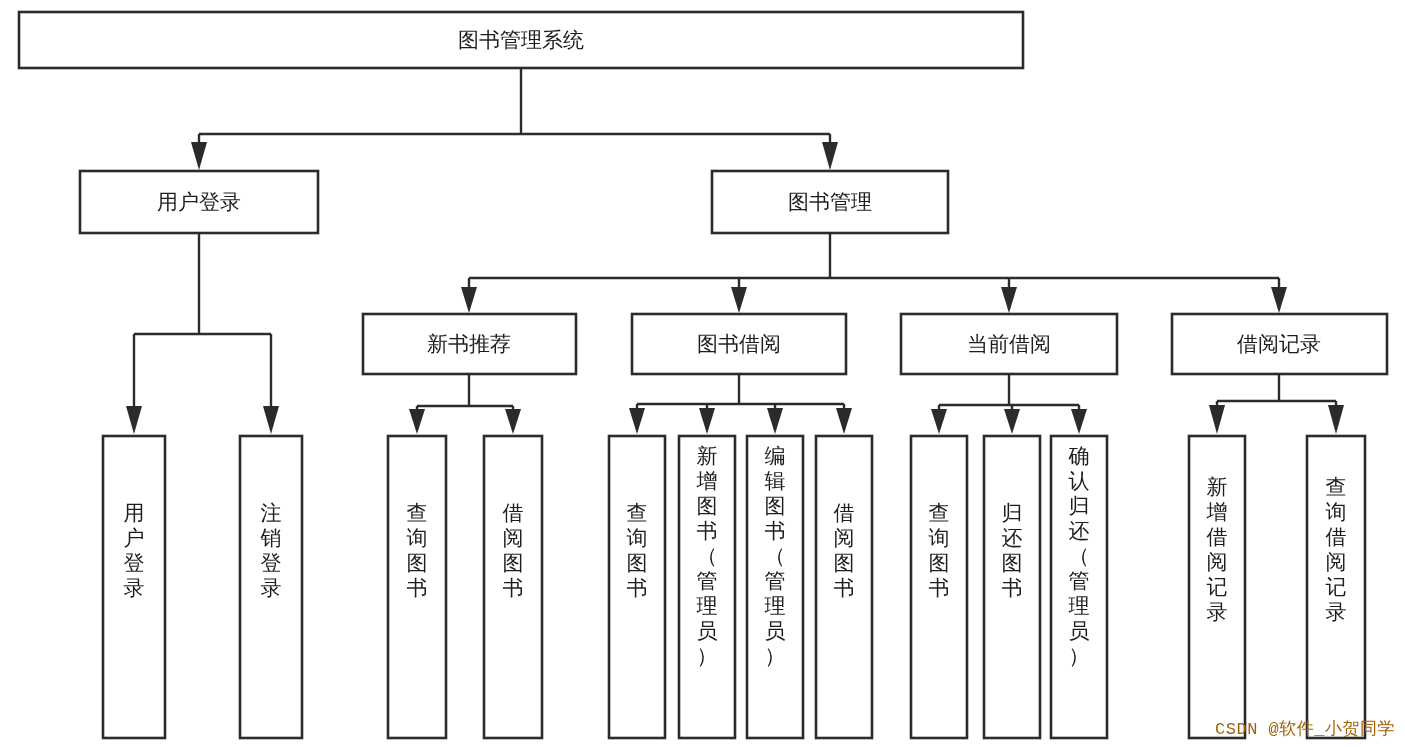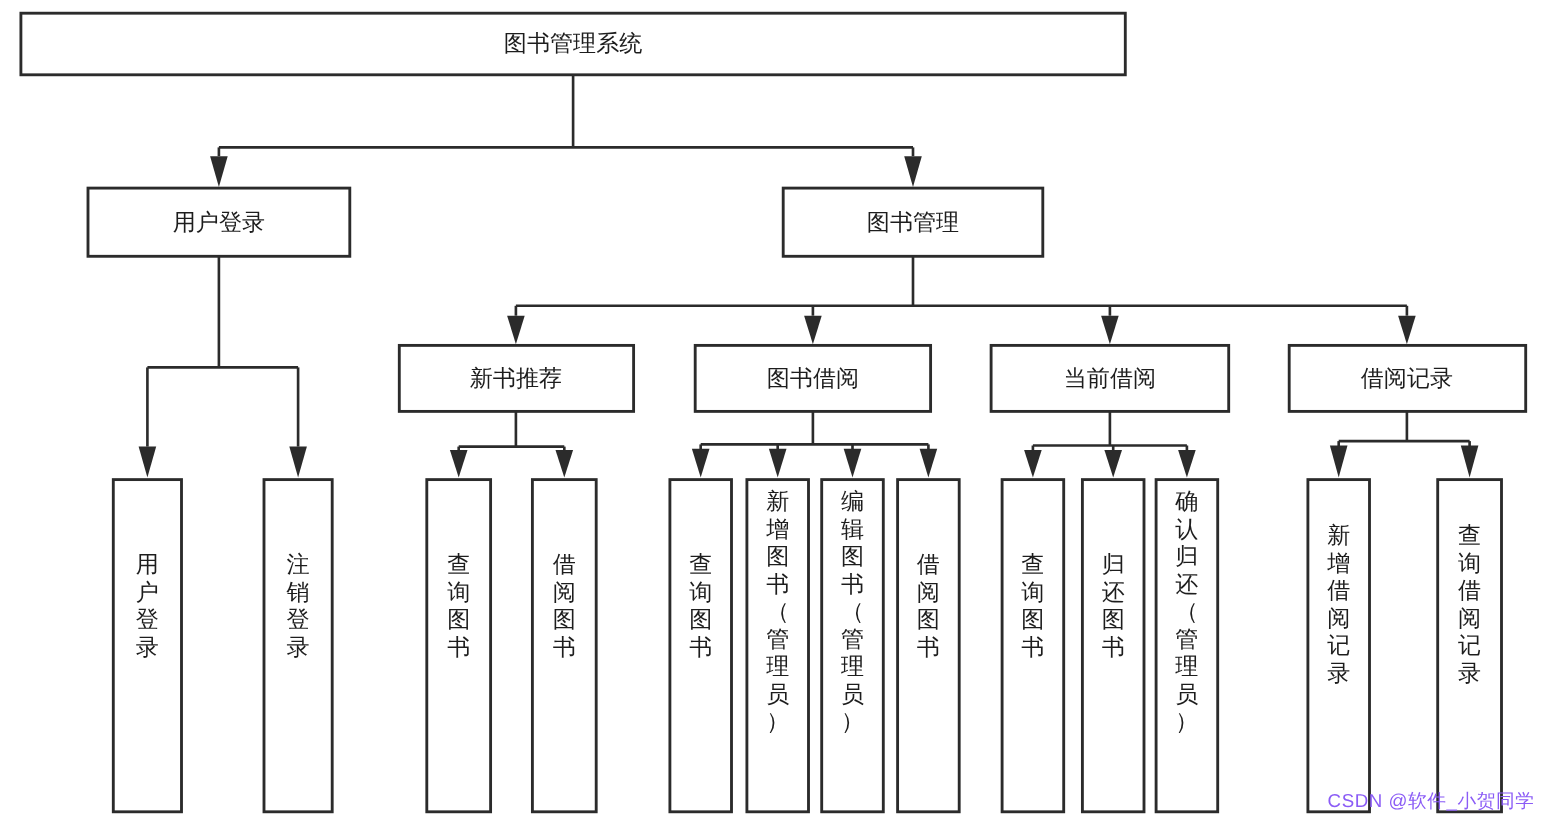--- a/index.html
+++ b/index.html
@@ -54,23 +54,23 @@
   .node-label-v {
     font-family: "DejaVu Sans", "Liberation Sans", sans-serif;
     font-size: 21px;
     fill: #1d1d1d;
     text-anchor: middle;
   }
   .watermark-text {
     position: absolute;
     right: 10px;
     bottom: 7px;
-    font-family: Liberation Sans, sans-serif;
+    font-family: Liberation Mono, monospace;
     font-size: 17px;
-    color: #8b5cf6;
+    color: #a16207;
     white-space: nowrap;
     letter-spacing: 0.5px;
     pointer-events: none;
   }
 </style>
 </head>
 <body>
 
 <div id="diagram-root">
 

